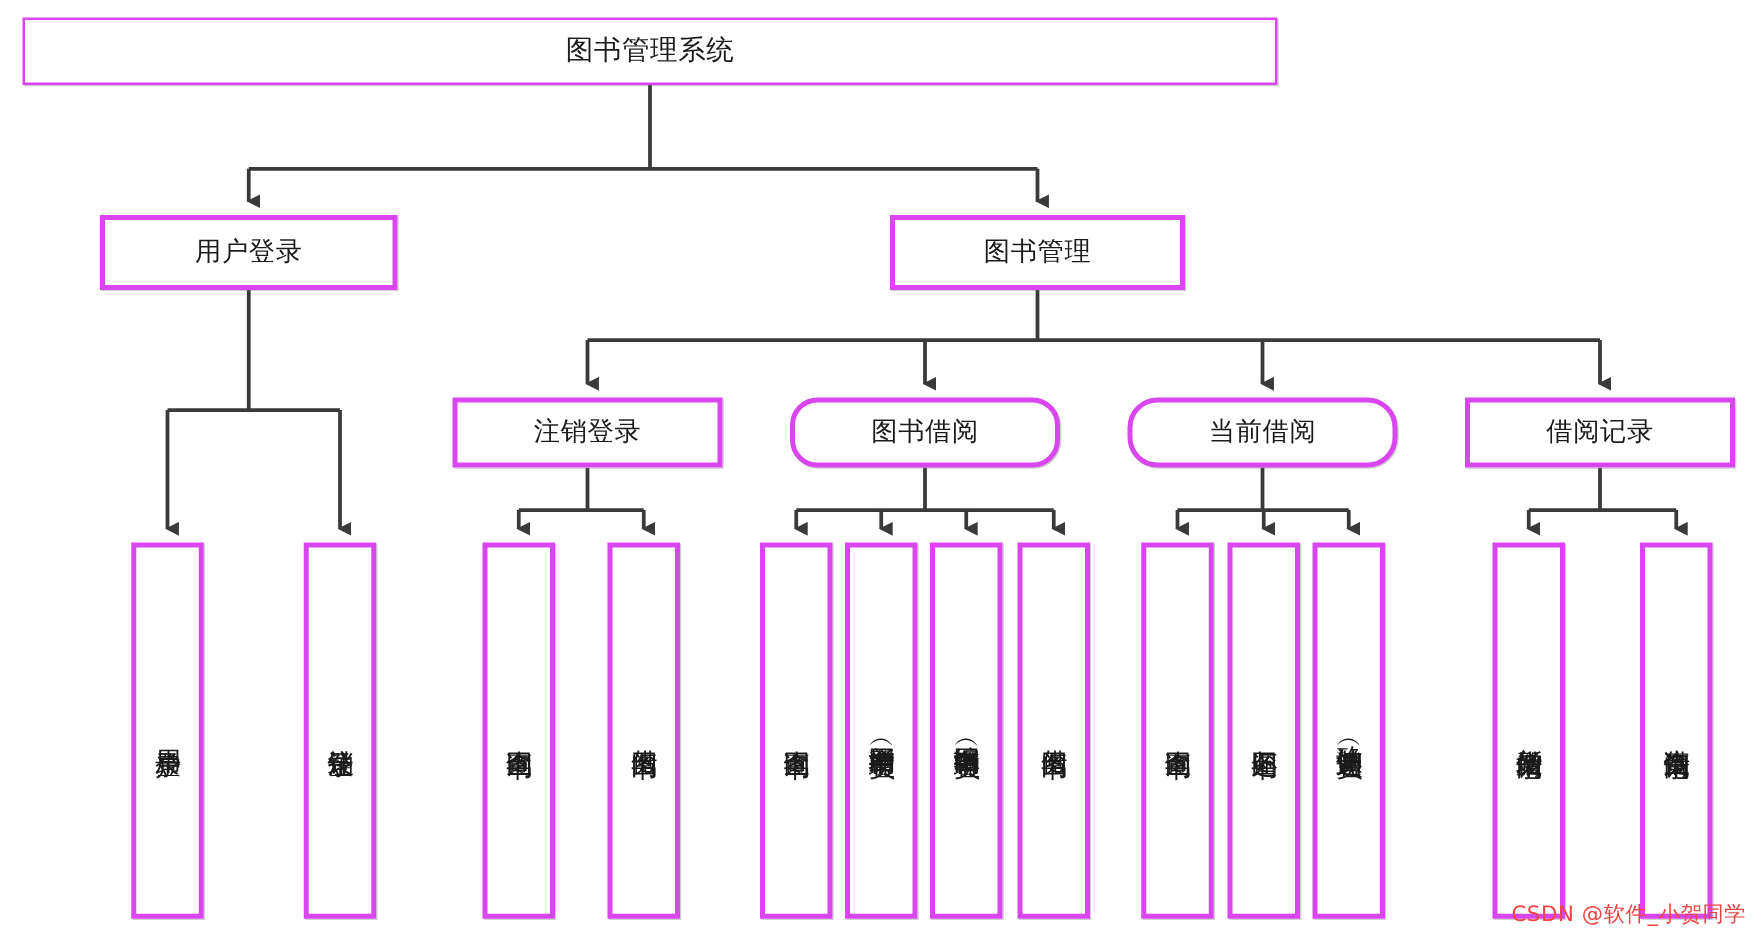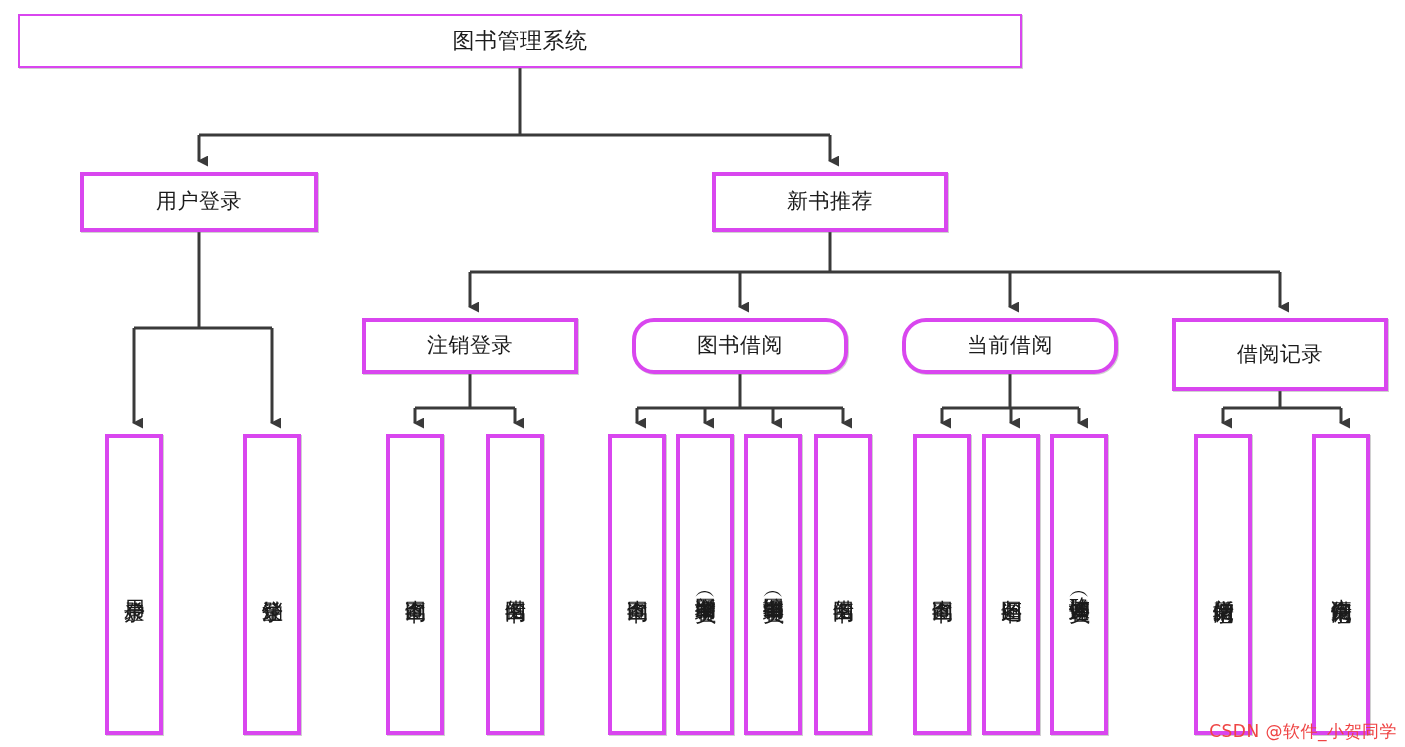--- a/index.html
+++ b/index.html
@@ -120,32 +120,32 @@
   </svg>
 
   <div id="nodes">
       <div class="node root horizontal" style="left: 18px; top: 14px; width: 1004px; height: 54px;">
         <span>图书管理系统</span>
       </div>
       <div class="node level2 horizontal" style="left: 80px; top: 172px; width: 238px; height: 60px;">
         <span>用户登录</span>
       </div>
       <div class="node level2 horizontal" style="left: 712px; top: 172px; width: 236px; height: 60px;">
-        <span>新书推荐</span>
+        <span>图书管理</span>
       </div>
       <div class="node level3 horizontal" style="left: 362px; top: 318px; width: 216px; height: 56px;">
         <span>注销登录</span>
       </div>
       <div class="node level3 horizontal" style="left: 632px; top: 318px; width: 216px; height: 56px; border-radius: 22px;">
         <span>图书借阅</span>
       </div>
       <div class="node level3 horizontal" style="left: 902px; top: 318px; width: 216px; height: 56px; border-radius: 24px;">
         <span>当前借阅</span>
       </div>
-      <div class="node level3 horizontal" style="left: 1172px; top: 318px; width: 216px; height: 73px;">
+      <div class="node level3 horizontal" style="left: 1172px; top: 318px; width: 216px; height: 56px;">
         <span>借阅记录</span>
       </div>
       <div class="node leaf vertical" style="left: 105px; top: 434px; width: 58px; height: 301px;">
         <span class="vtext">用户登录</span>
       </div>
       <div class="node leaf vertical" style="left: 243px; top: 434px; width: 58px; height: 301px;">
         <span class="vtext">注销登录</span>
       </div>
       <div class="node leaf vertical" style="left: 386px; top: 434px; width: 58px; height: 301px;">
         <span class="vtext">查询图书</span>

